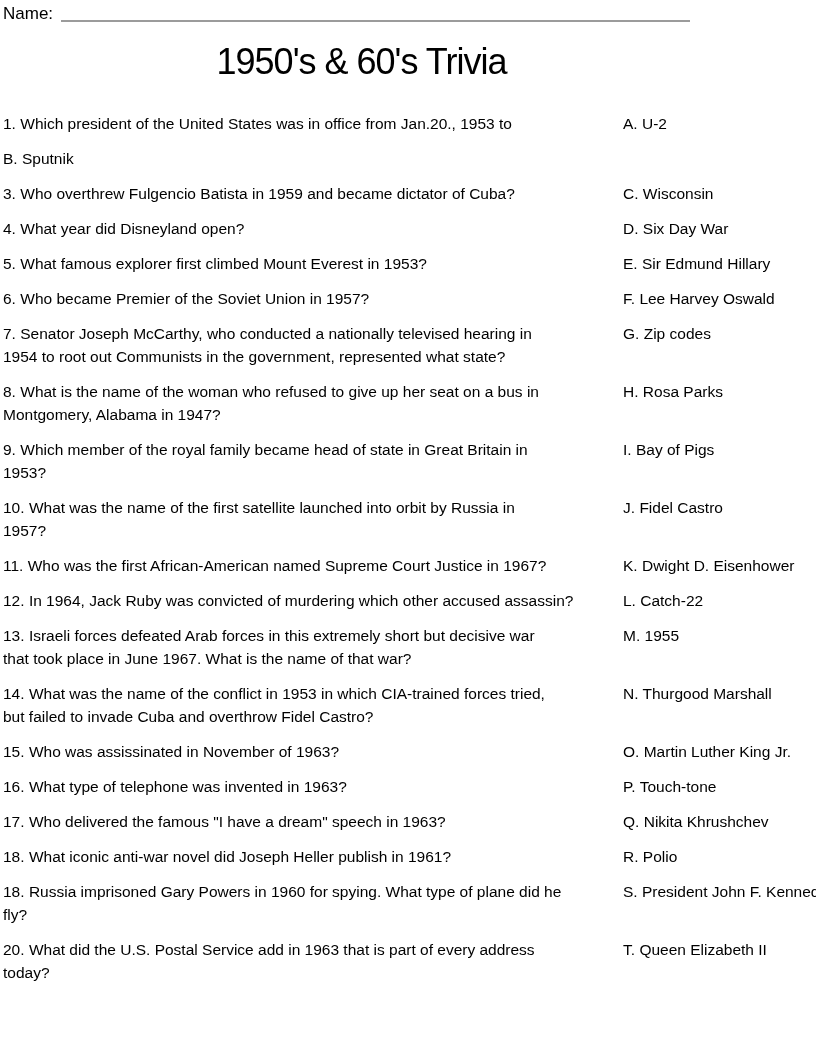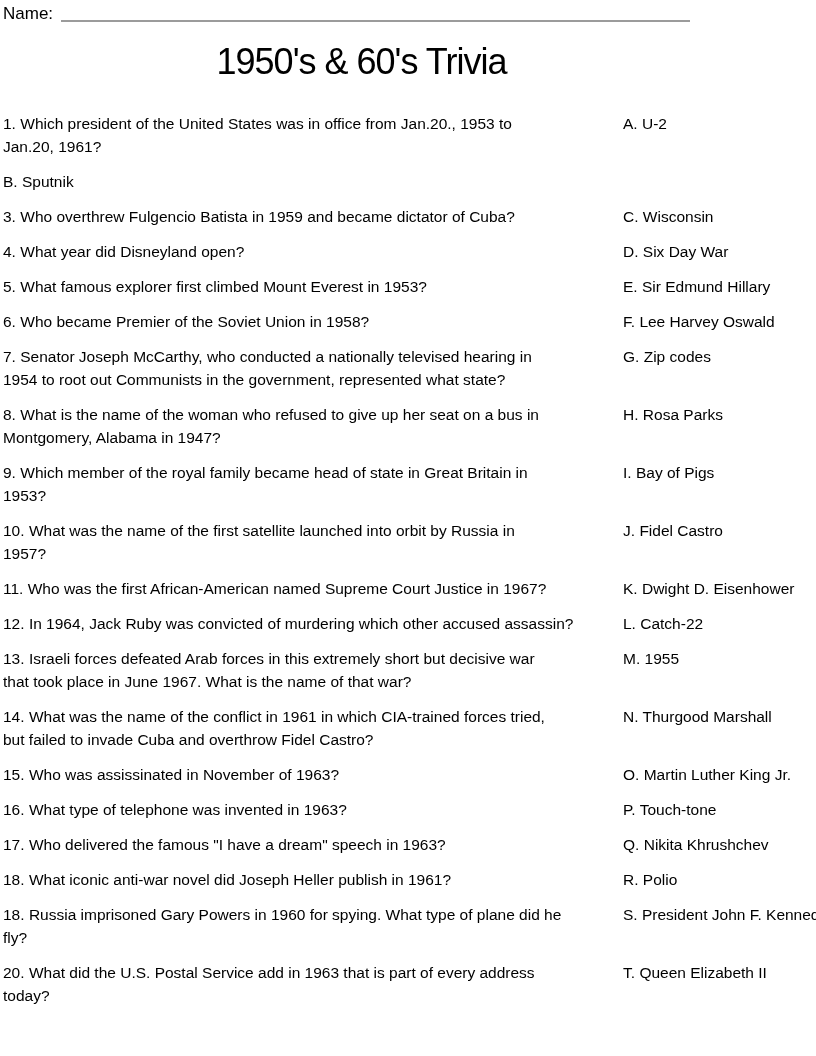--- a/index.html
+++ b/index.html
@@ -65,21 +65,20 @@
 <div class="page">
   <div class="name-row">
     <span class="name-label">Name:</span>
     <span class="name-line"></span>
   </div>
   <h1 class="title">1950's &amp; 60's Trivia</h1>
   <div class="rows">
       <div class="row">
         <div class="q">
           <div class="qline"><span>1.</span> <span>Which president of the United States was in office from Jan.20., 1953 to</span></div>
-          <div class="qline">Jan.20, 1961?</div>
         </div>
         <div class="a"><span>A.</span> <span>U-2</span></div>
       </div>
       <div class="row">
         <div class="a"><span>B.</span> <span>Sputnik</span></div>
       </div>
       <div class="row">
         <div class="q">
           <div class="qline"><span>3.</span> <span>Who overthrew Fulgencio Batista in 1959 and became dictator of Cuba?</span></div>
         </div>
@@ -92,21 +91,21 @@
         <div class="a"><span>D.</span> <span>Six Day War</span></div>
       </div>
       <div class="row">
         <div class="q">
           <div class="qline"><span>5.</span> <span>What famous explorer first climbed Mount Everest in 1953?</span></div>
         </div>
         <div class="a"><span>E.</span> <span>Sir Edmund Hillary</span></div>
       </div>
       <div class="row">
         <div class="q">
-          <div class="qline"><span>6.</span> <span>Who became Premier of the Soviet Union in 1958?</span></div>
+          <div class="qline"><span>6.</span> <span>Who became Premier of the Soviet Union in 1957?</span></div>
         </div>
         <div class="a"><span>F.</span> <span>Lee Harvey Oswald</span></div>
       </div>
       <div class="row">
         <div class="q">
           <div class="qline"><span>7.</span> <span>Senator Joseph McCarthy, who conducted a nationally televised hearing in</span></div>
           <div class="qline">1954 to root out Communists in the government, represented what state?</div>
         </div>
         <div class="a"><span>G.</span> <span>Zip codes</span></div>
       </div>
@@ -145,21 +144,21 @@
       </div>
       <div class="row">
         <div class="q">
           <div class="qline"><span>13.</span> <span>Israeli forces defeated Arab forces in this extremely short but decisive war</span></div>
           <div class="qline">that took place in June 1967. What is the name of that war?</div>
         </div>
         <div class="a"><span>M.</span> <span>1955</span></div>
       </div>
       <div class="row">
         <div class="q">
-          <div class="qline"><span>14.</span> <span>What was the name of the conflict in 1961 in which CIA-trained forces tried,</span></div>
+          <div class="qline"><span>14.</span> <span>What was the name of the conflict in 1953 in which CIA-trained forces tried,</span></div>
           <div class="qline">but failed to invade Cuba and overthrow Fidel Castro?</div>
         </div>
         <div class="a"><span>N.</span> <span>Thurgood Marshall</span></div>
       </div>
       <div class="row">
         <div class="q">
           <div class="qline"><span>15.</span> <span>Who was assissinated in November of 1963?</span></div>
         </div>
         <div class="a"><span>O.</span> <span>Martin Luther King Jr.</span></div>
       </div>

